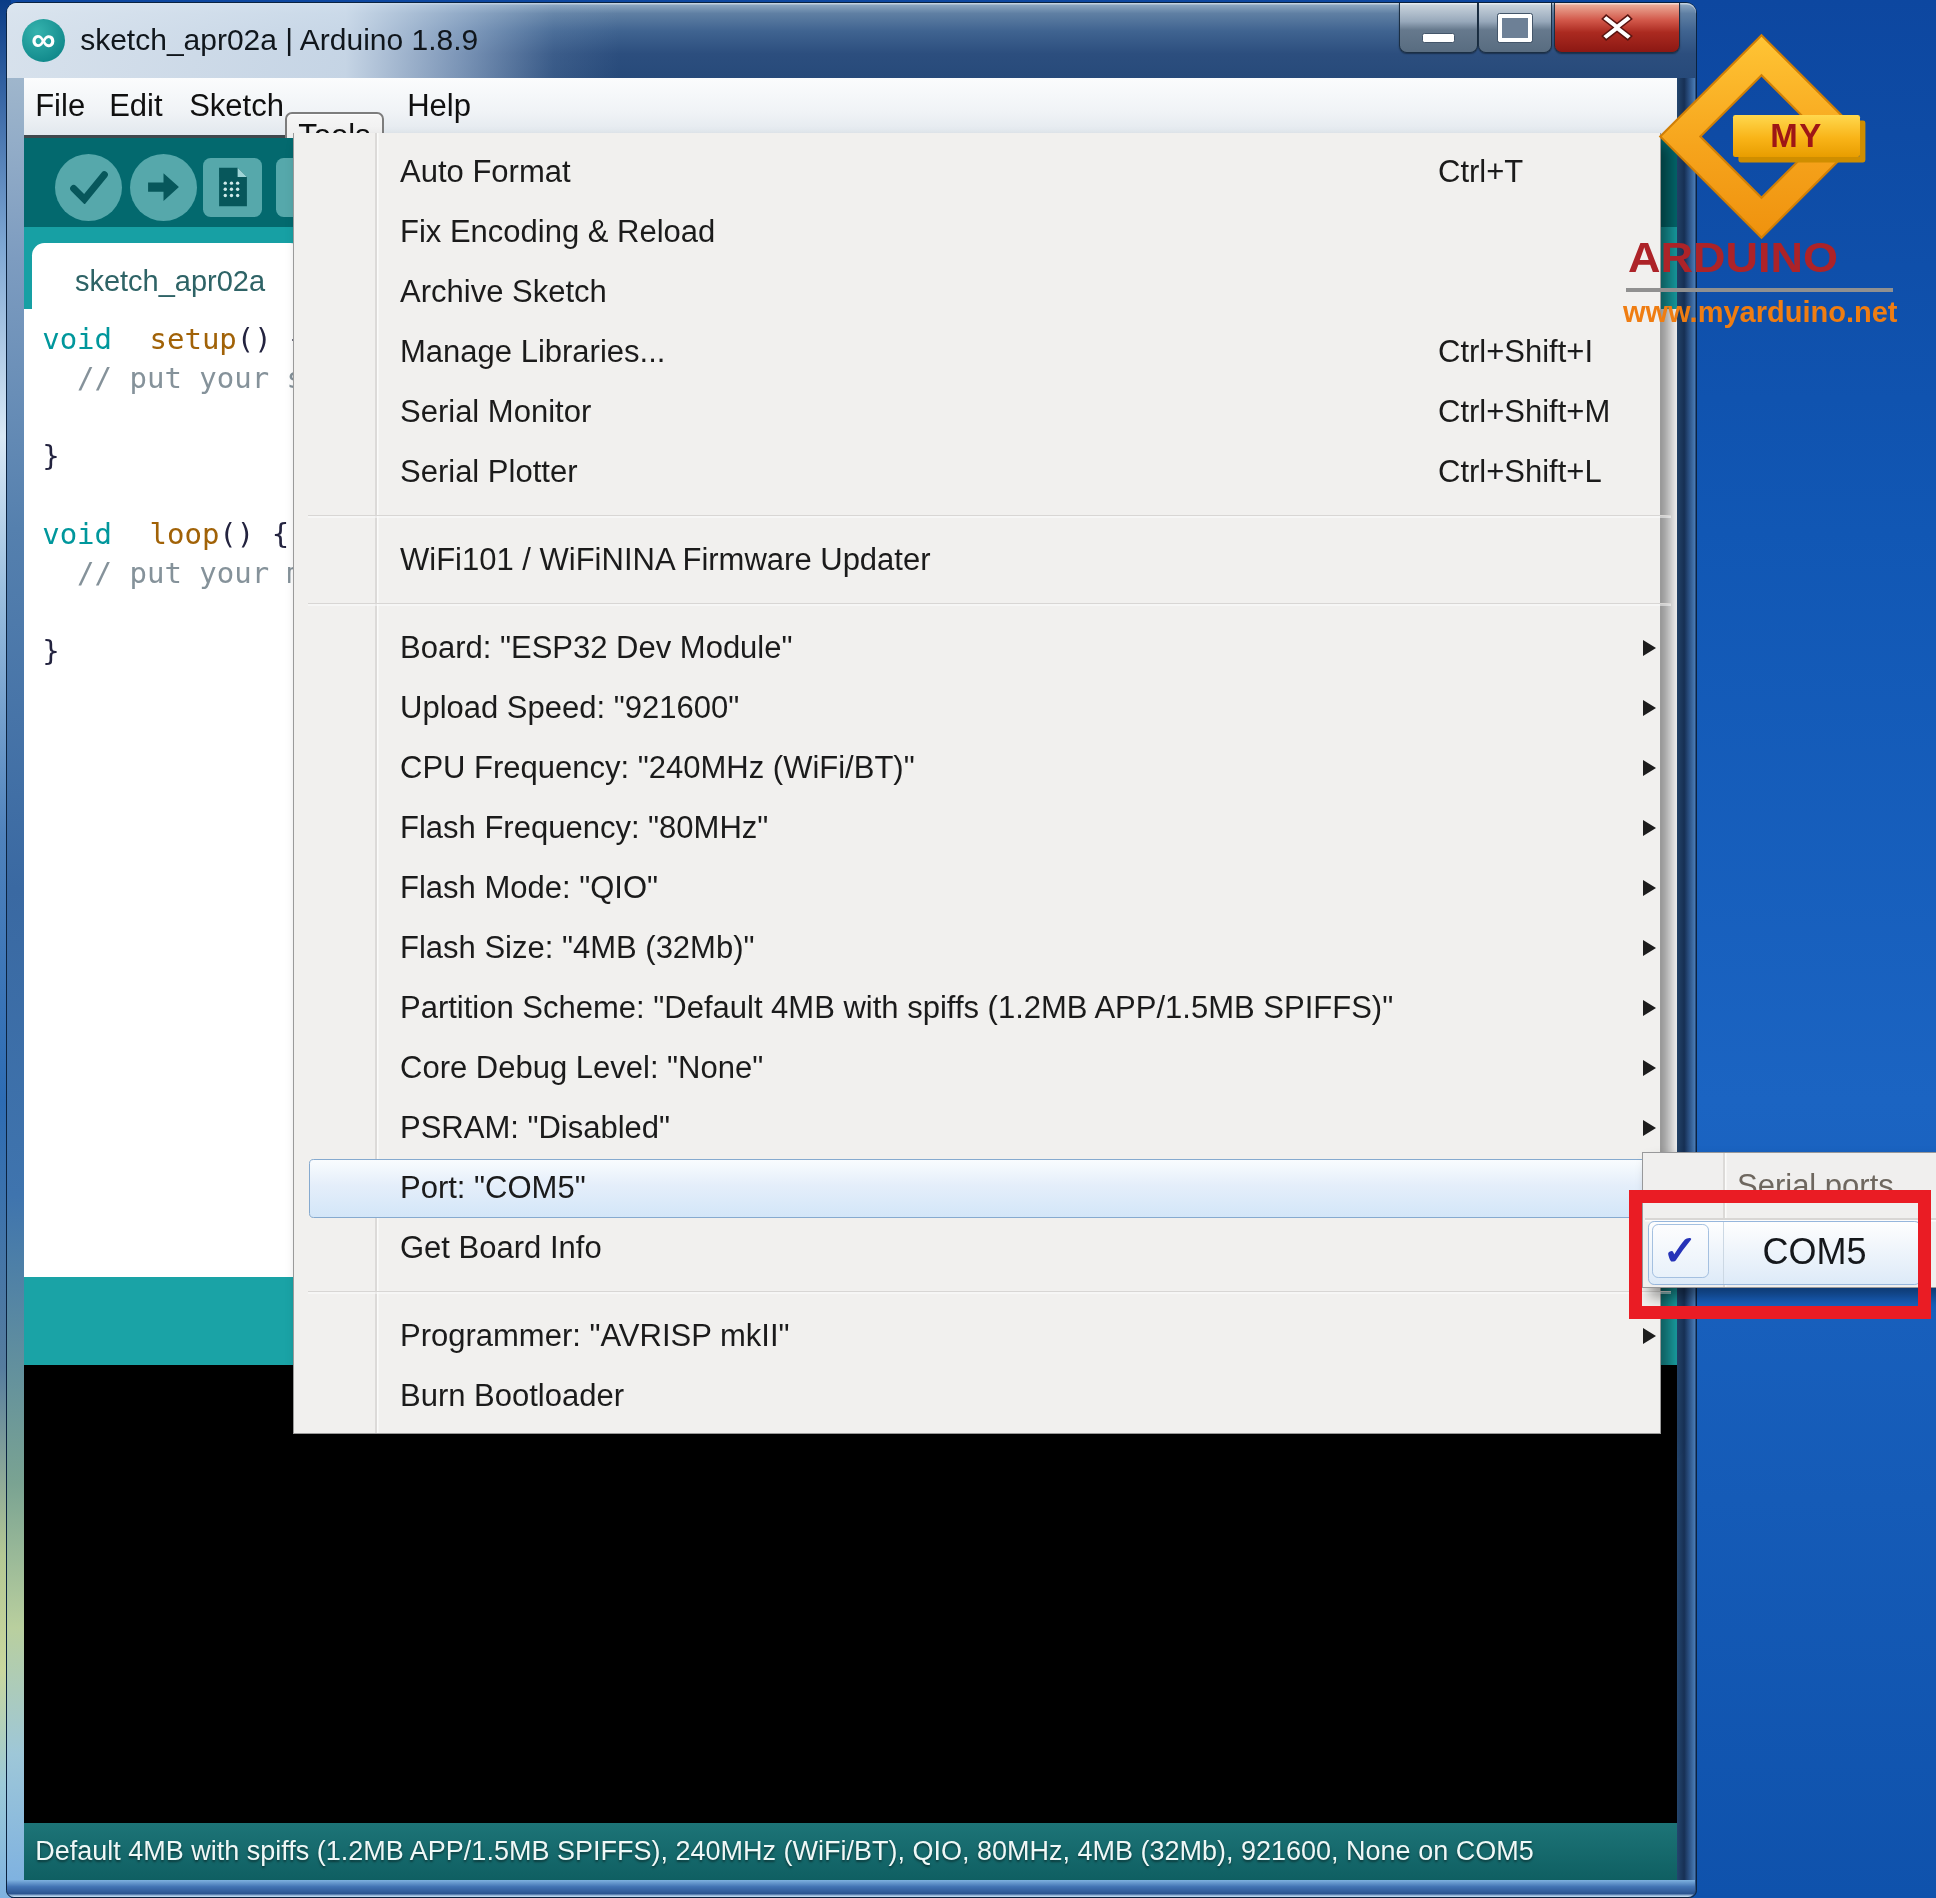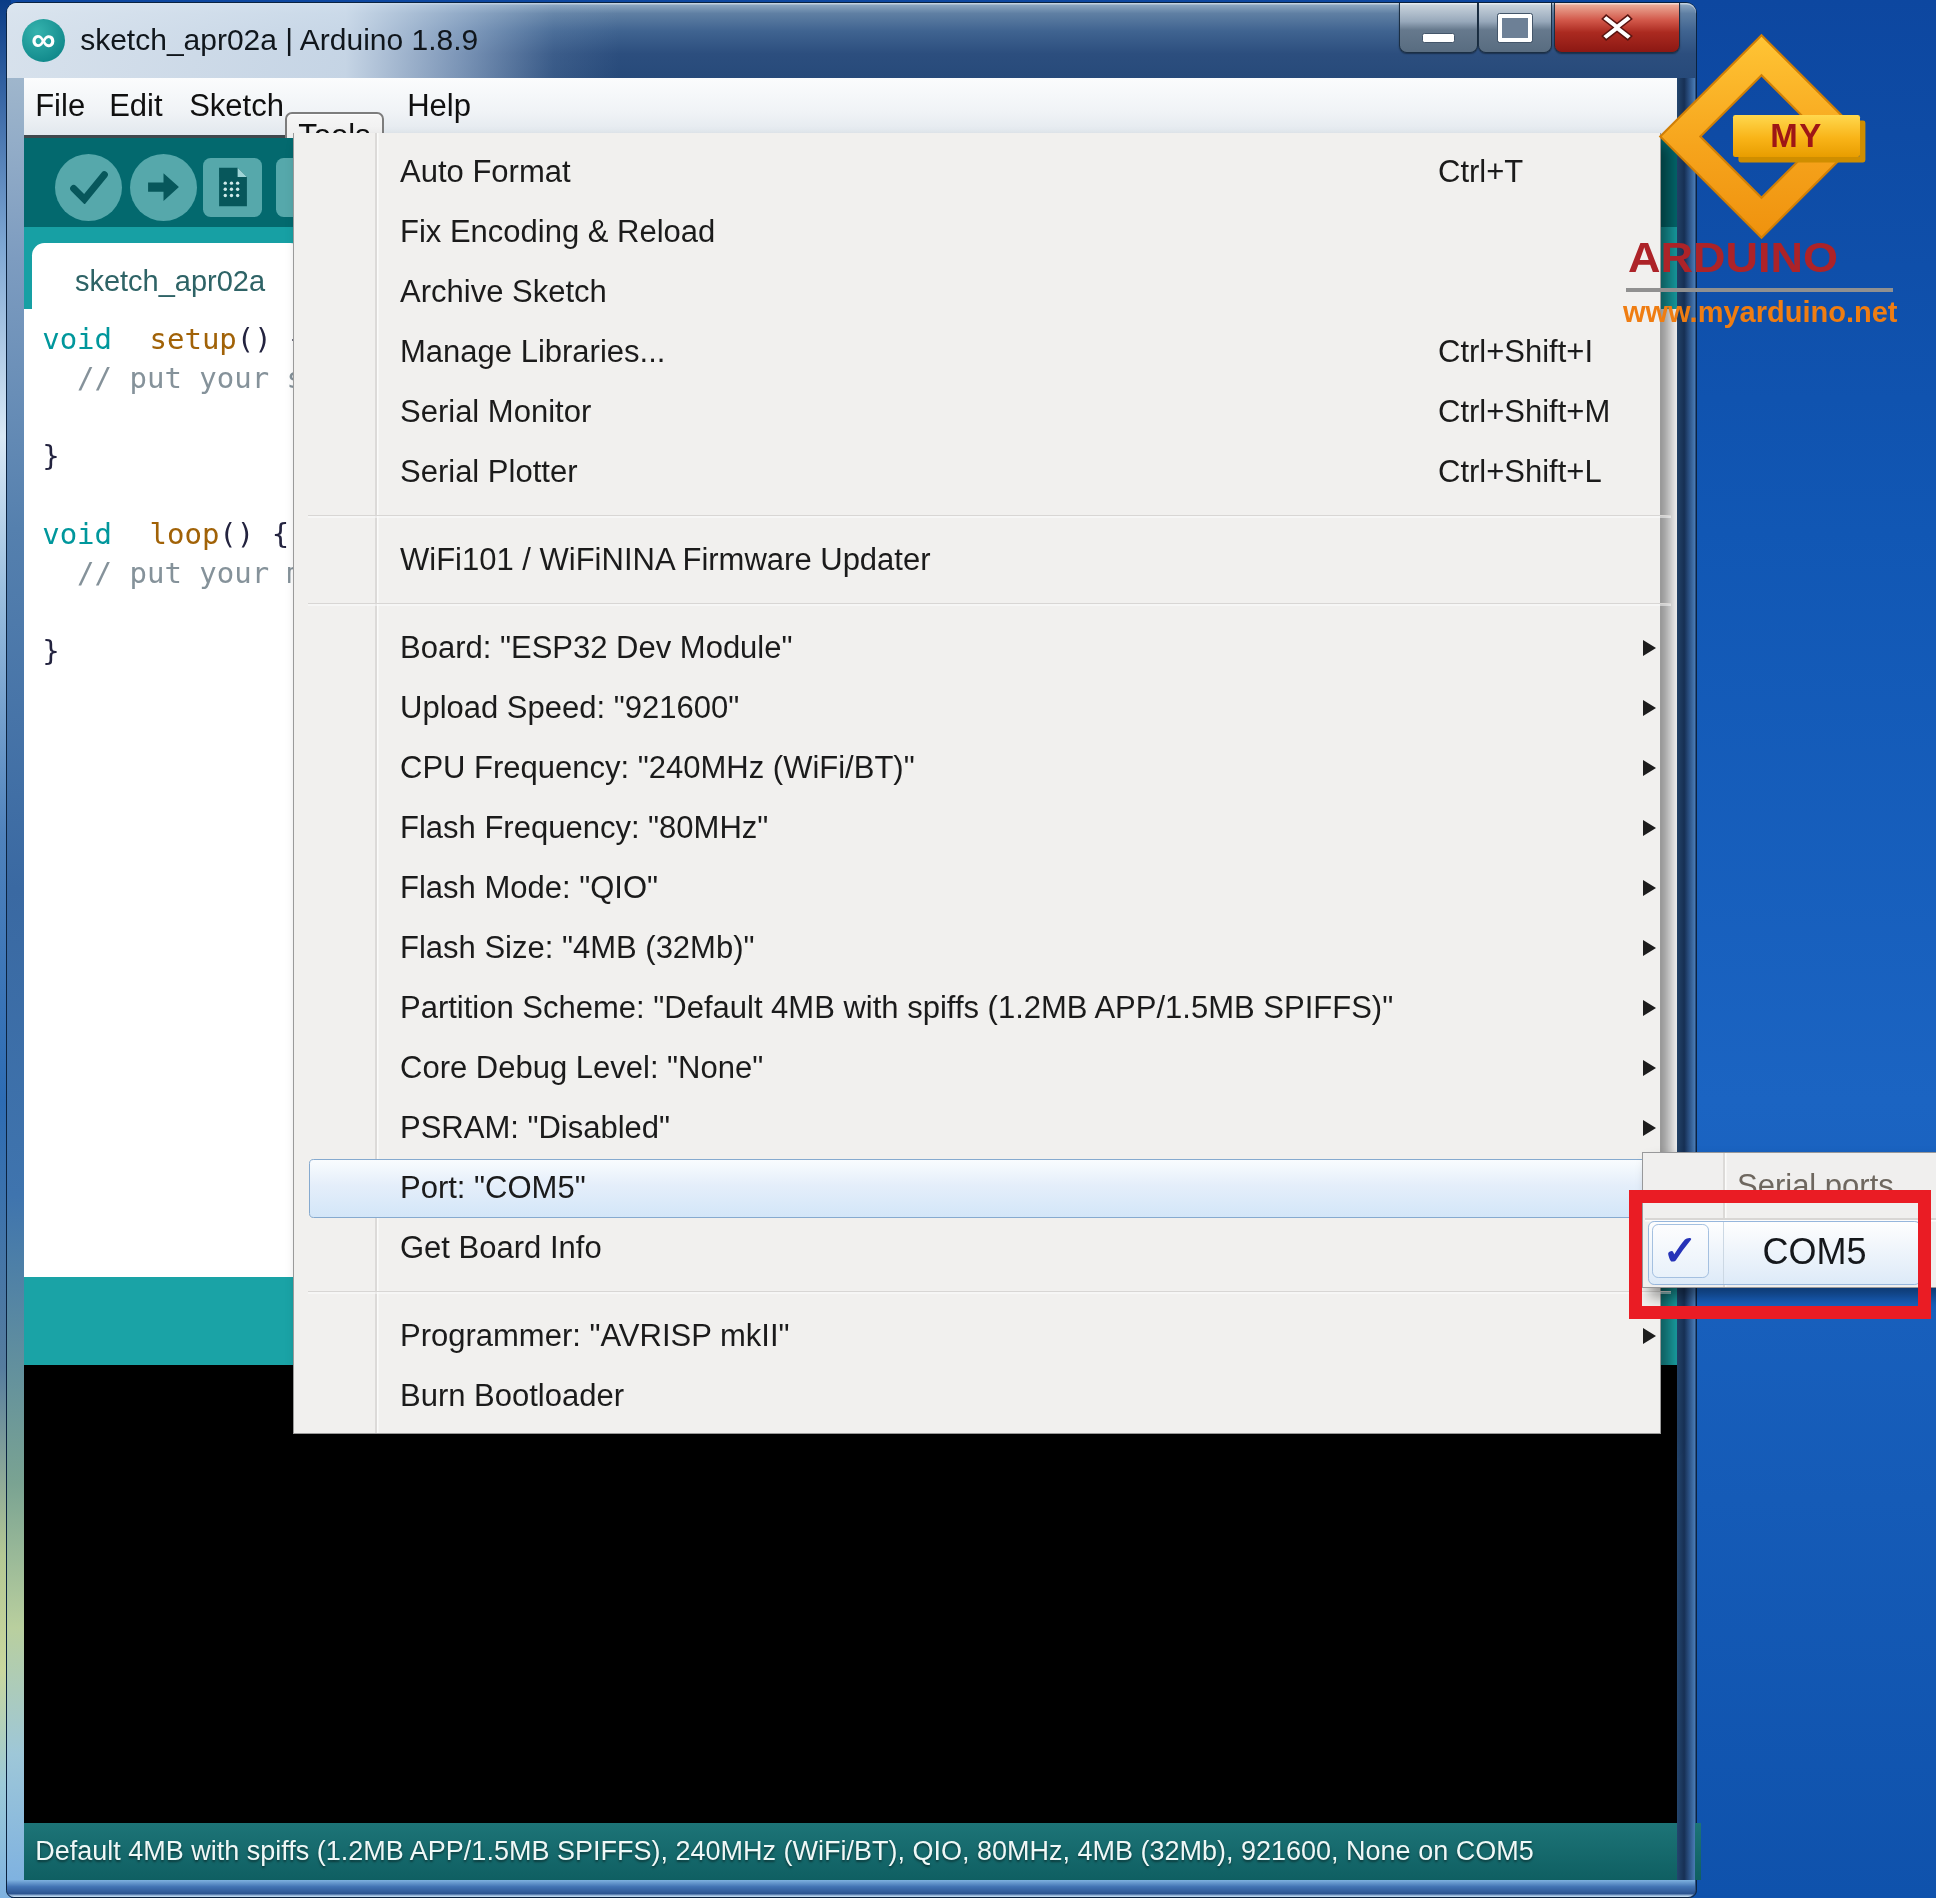--- a/index.html
+++ b/index.html
@@ -75,21 +75,21 @@
   #editor{position:absolute;left:17px;top:306px;width:1653px;height:968px;background:#fff;}
   #code-lines{position:absolute;left:18px;top:11px;font-family:"DejaVu Sans Mono",monospace;
     font-size:29px;line-height:39px;white-space:pre;}
   .tok-keyword{color:#00979c;} .tok-function{color:#a16207;margin-left:20px;} .tok-punct{color:#23233f;}
   .tok-comment{color:#85929a;} .tok-plain{color:#111;}
 
   
   #message-strip{position:absolute;left:17px;top:1274px;width:1653px;height:88px;background:#1aa3a6;}
   #console{position:absolute;left:17px;top:1362px;width:1653px;height:458px;background:#000;}
   #statusbar{position:absolute;left:17px;top:1820px;width:1653px;height:57px;
-    background:linear-gradient(180deg,#1d7477,#0f5f62);padding-left:24px;}
+    background:linear-gradient(180deg,#1d7477,#0f5f62);}
   #statusbar span{position:absolute;left:11px;top:0;height:57px;line-height:57px;
     font-size:27px;color:#eff8f7;text-shadow:0 1.5px 2.3px rgba(0,0,0,.45);white-space:nowrap;}
   #border-left{position:absolute;left:0;top:75px;width:17px;height:1802px;
     background:linear-gradient(180deg,#9fb6cc 0%,#7d9cc0 10%,#5580ae 25%,#3a69a2 45%,
       #3f74ae 62%,#7aa392 78%,#b9cf9e 86%,#9ec7d8 93%,#7fb2e0 100%);}
   #border-right{position:absolute;left:1670px;top:75px;width:18px;height:1802px;
     background:linear-gradient(90deg,#24466e,#173055 40%,#2d5488 70%,#4a7cb4);}
   #border-bottom{position:absolute;left:0;top:1877px;width:1688px;height:17px;
     border-radius:0 0 7px 7px;
     background:linear-gradient(180deg,#7fb2e0 0%,#4273b4 40%,#2c5490 80%,#bcd6ee 95%);}

